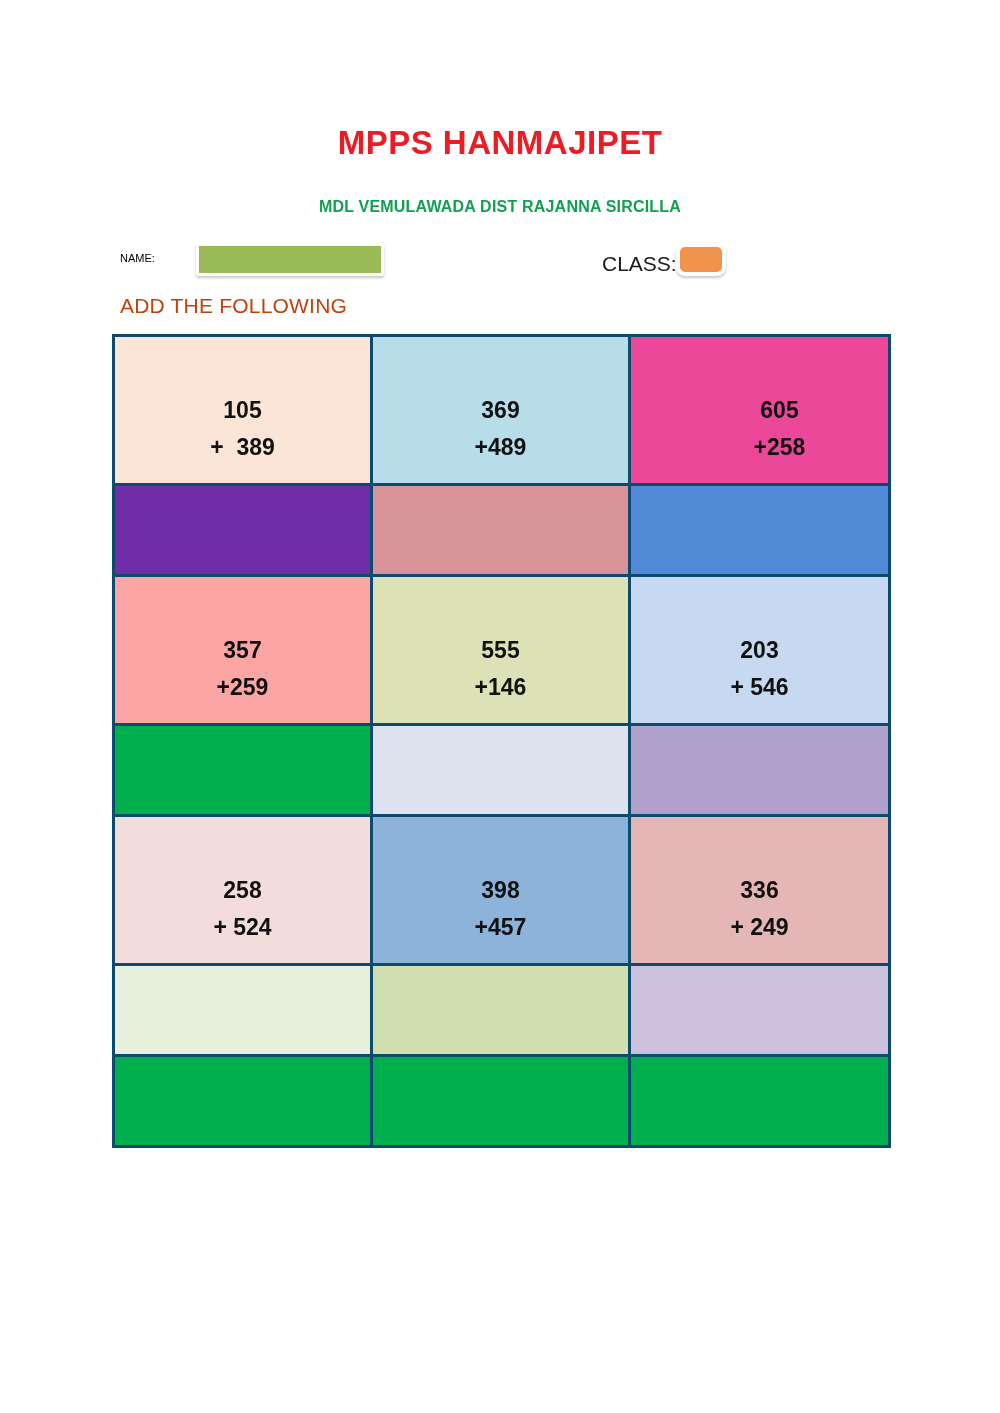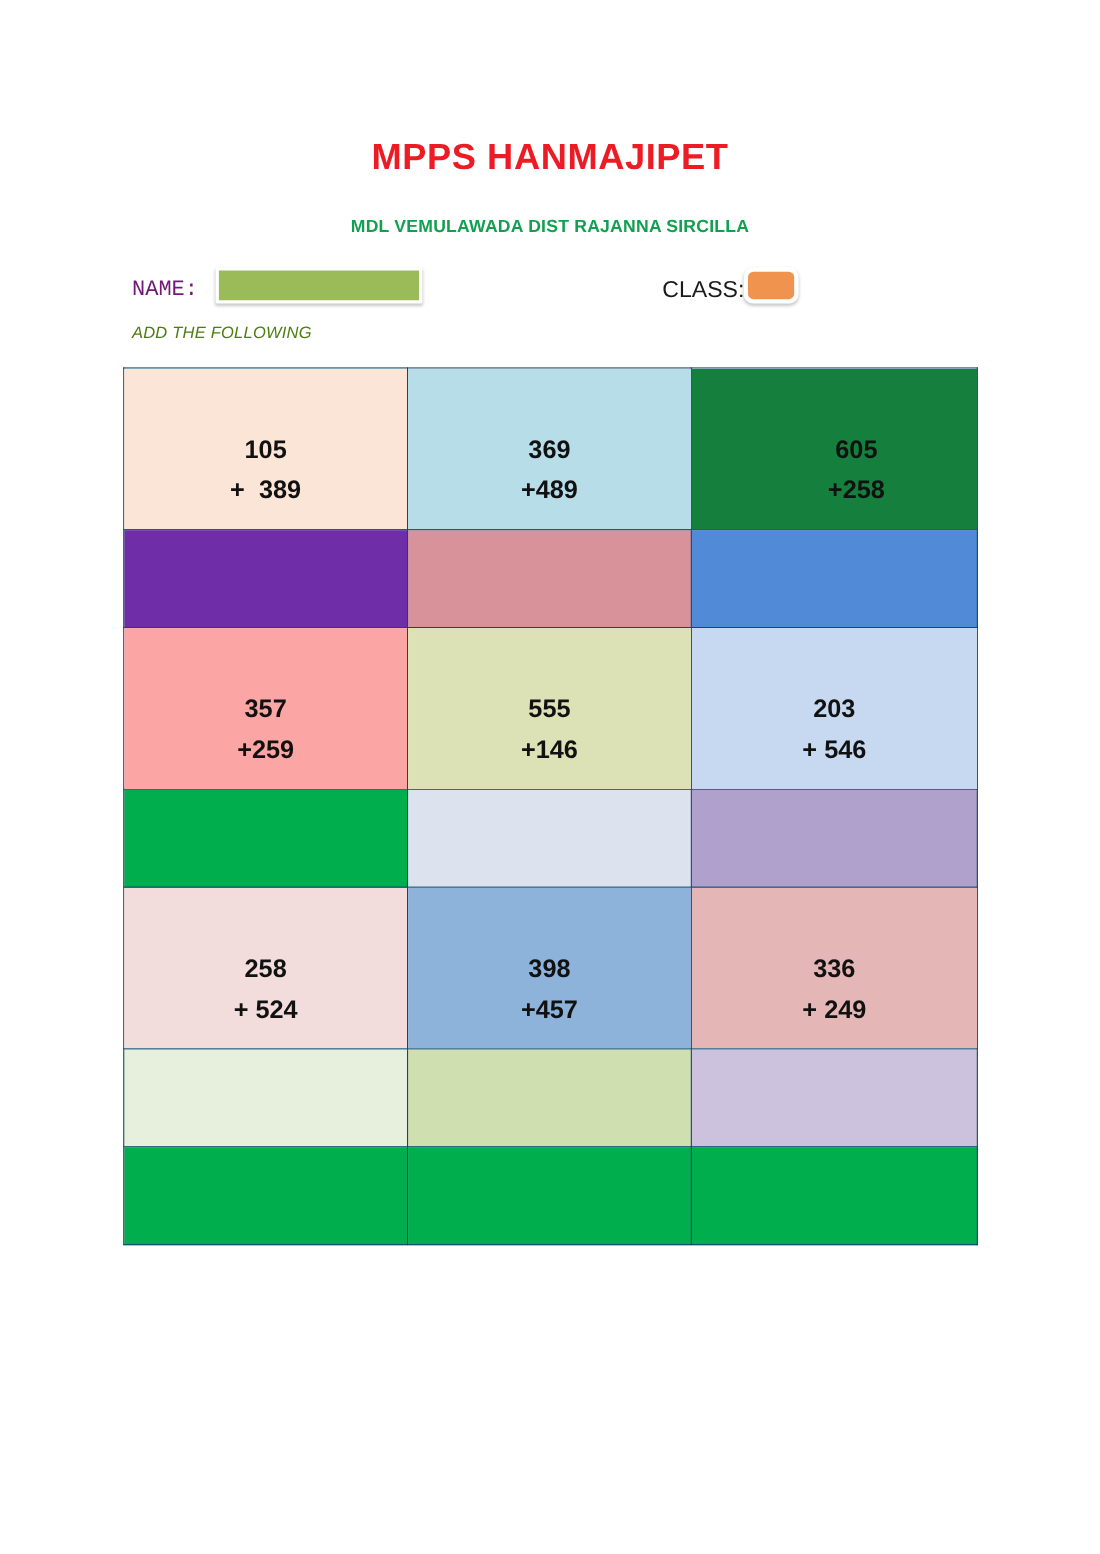--- a/index.html
+++ b/index.html
@@ -52,23 +52,22 @@
     position: absolute;
     top: 243px;
     left: 0;
     width: 1000px;
     height: 44px;
   }
   .name-label {
     position: absolute;
     left: 120px;
     top: 9px;
-    font-size: 20px;
-    color: #701a75;
-    font-family: Liberation Mono, monospace;
+    font-size: 11px;
+    color: #000000;
   }
   .name-box {
     position: absolute;
     left: 196px;
     top: 0px;
     width: 188px;
     height: 33px;
     background: #9BBB59;
     border: 3px solid #ffffff;
     border-radius: 2px;
@@ -92,37 +91,36 @@
     border: 4px solid #ffffff;
     border-radius: 9px;
     box-sizing: border-box;
     box-shadow: 0 2px 3px rgba(0,0,0,0.22);
   }
 
   .instruction {
     position: absolute;
     top: 294px;
     left: 120px;
-    font-size: 15px;
-    color: #4d7c0f;
+    font-size: 21px;
+    color: #c2410c;
     letter-spacing: 0.2px;
-    font-style: italic;
   }
 
   
   .grid {
     position: absolute;
     left: 112px;
     top: 334px;
     width: 776px;
     border-collapse: collapse;
     table-layout: fixed;
   }
   .grid td {
-    border: 1px solid #0c4a6e;
+    border: 3px solid #0c4a6e;
     padding: 0;
     margin: 0;
   }
   .col-a { width: 258px; }
   .col-b { width: 258px; }
   .col-c { width: 260px; }
 
   .problem-cell {
     height: 146px;
     vertical-align: bottom;
@@ -186,21 +184,21 @@
             <span class="sum-top">105</span>
             <span class="sum-bottom">+  389</span>
           </span>
         </td>
         <td class="problem-cell" style="background-color: rgb(182, 221, 232);">
           <span class="sum-stack">
             <span class="sum-top">369</span>
             <span class="sum-bottom">+489</span>
           </span>
         </td>
-        <td class="problem-cell" style="background-color: #15803d; padding-left: 40px;">
+        <td class="problem-cell" style="background-color: #ec4899; padding-left: 40px;">
           <span class="sum-stack">
             <span class="sum-top">605</span>
             <span class="sum-bottom">+258</span>
           </span>
         </td>
       </tr>
 
       <tr>
         <td class="answer-cell" style="background-color: rgb(111, 45, 168);"></td>
         <td class="answer-cell" style="background-color: rgb(216, 147, 154);"></td>

